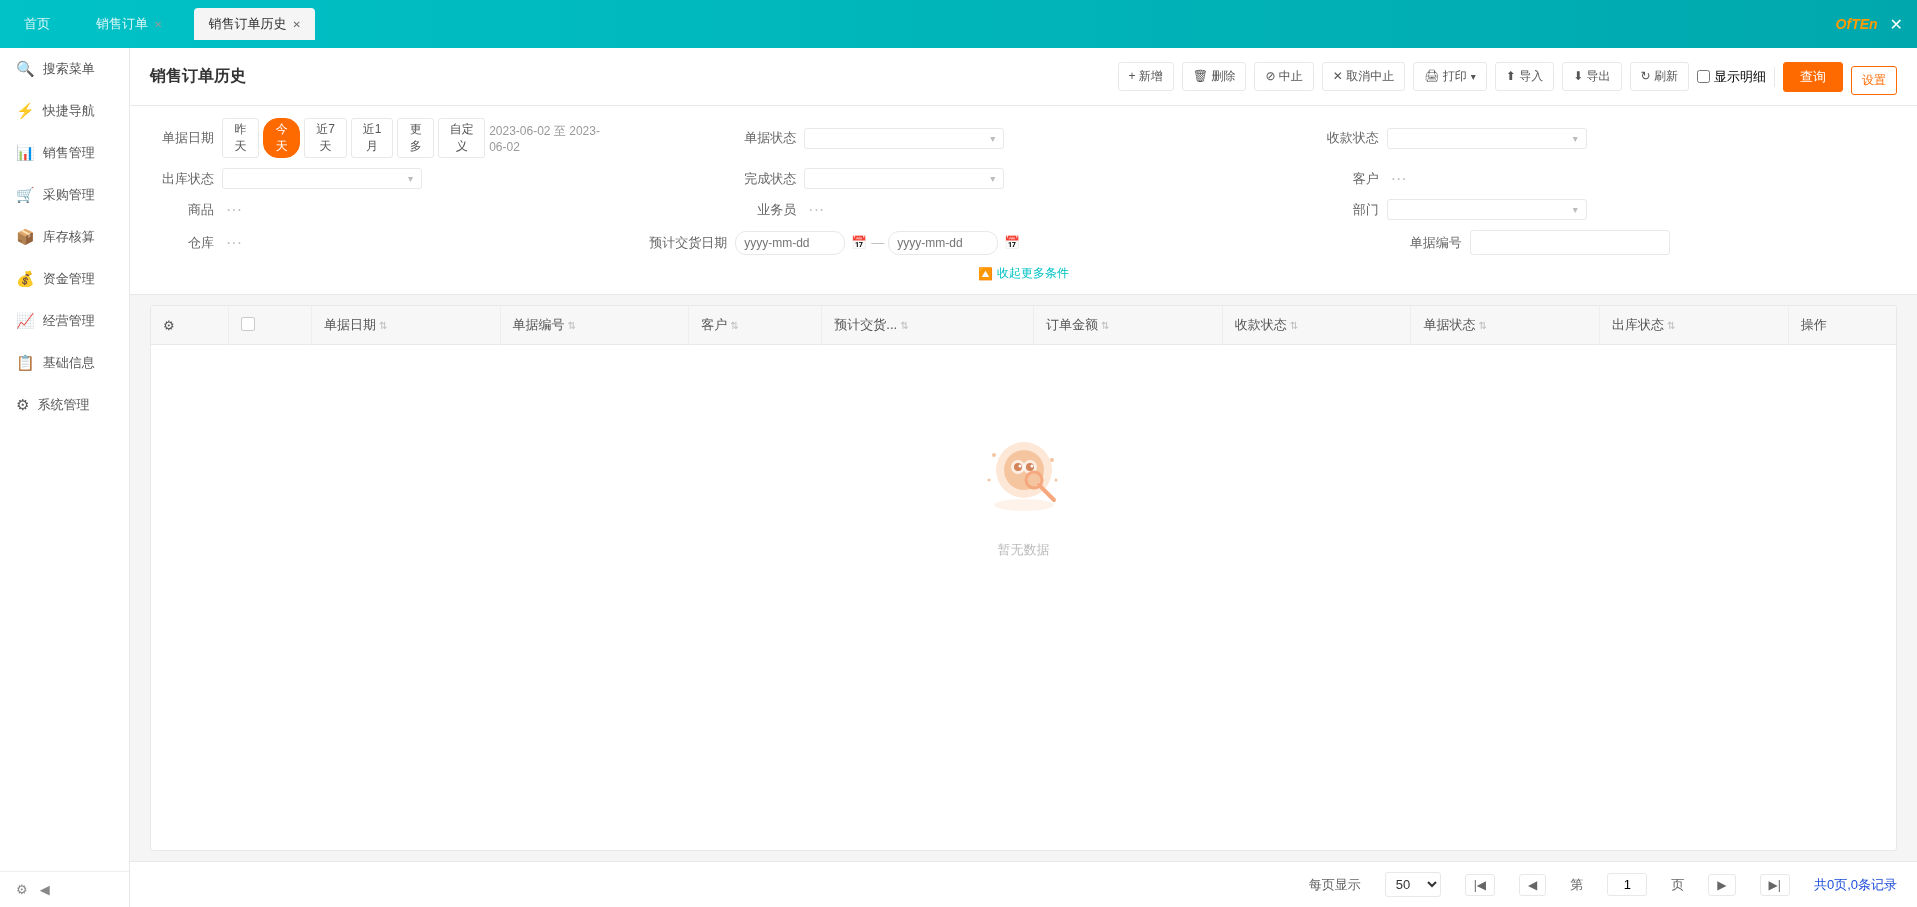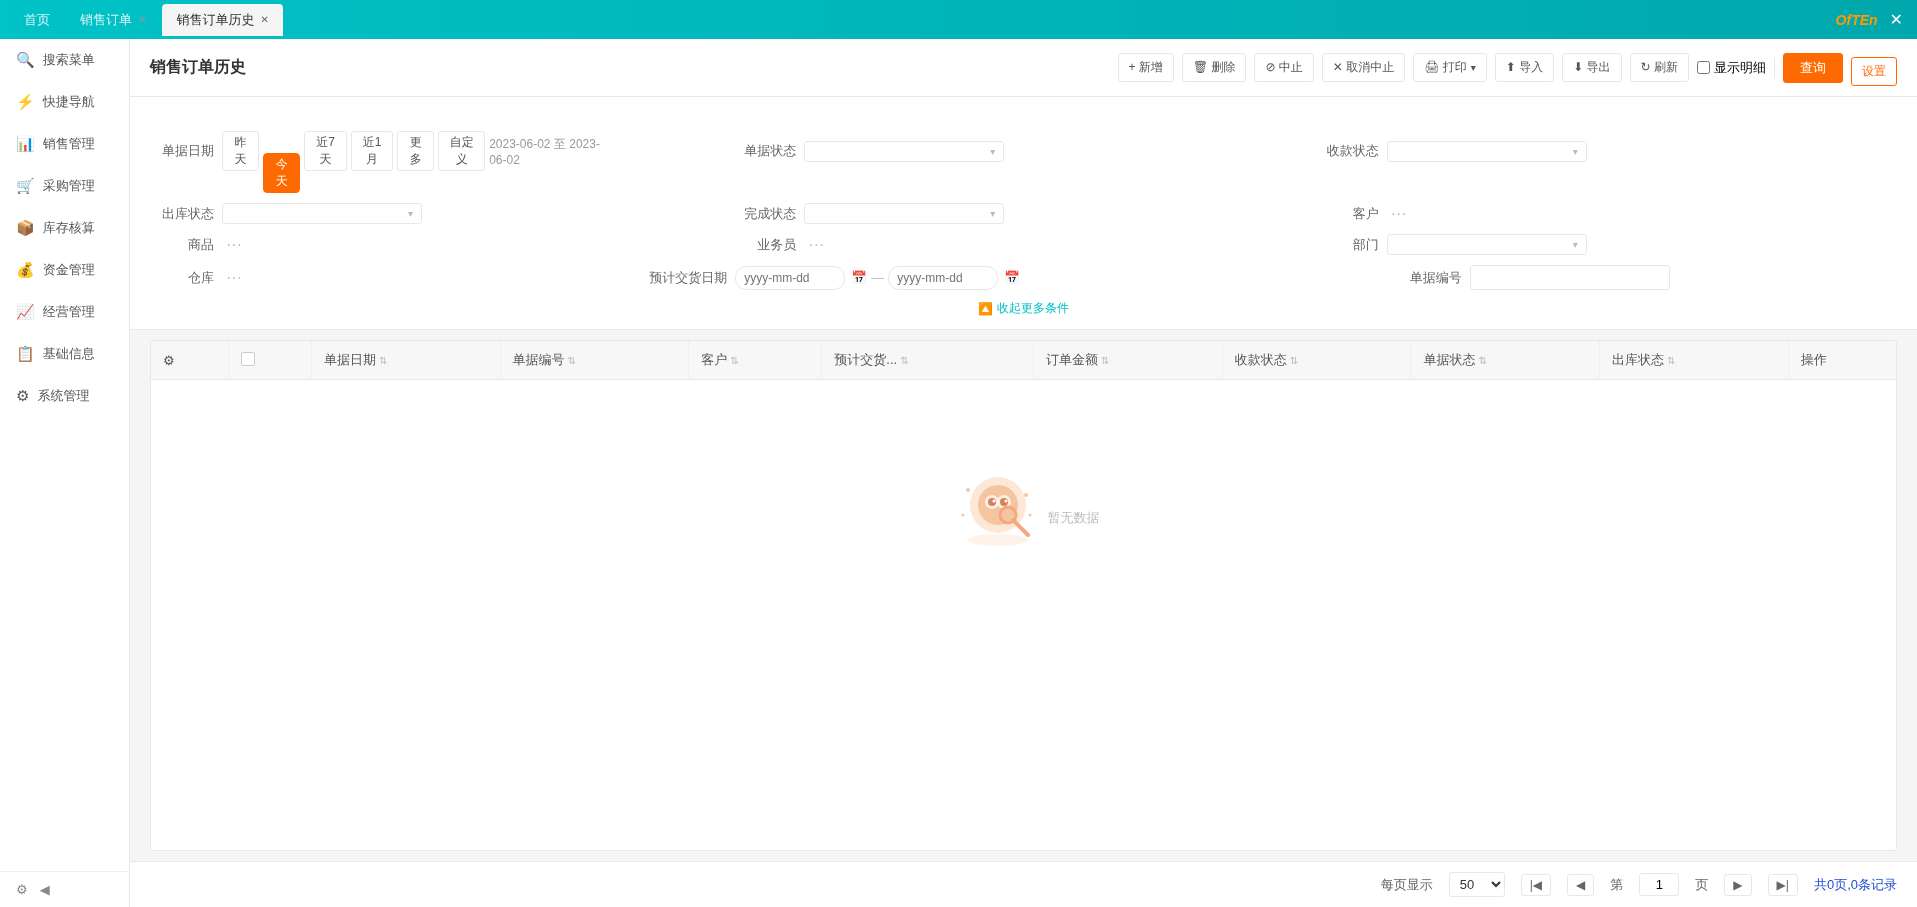--- a/index.html
+++ b/index.html
@@ -1,25 +1,25 @@
 <!DOCTYPE html>
 <html><head>
   <meta charset="utf-8">
   <style>
     * { margin: 0; padding: 0; box-sizing: border-box; }
     body { font-family: 'Microsoft YaHei', Arial, sans-serif; font-size: 13px; background: #f5f5f5; display: flex; flex-direction: column; height: 907px; overflow: hidden; }
 
     
     .top-bar {
-      height: 39px;
+      height: 48px;
       background: linear-gradient(90deg, #00c2c7 0%, #00a8ad 100%);
       display: flex;
       align-items: center;
       padding: 0 10px;
-      gap: 2px;
+      gap: 18px;
       flex-shrink: 0;
     }
     .tab-item {
       height: 32px;
       padding: 0 14px;
       border-radius: 4px 4px 0 0;
       display: flex;
       align-items: center;
       gap: 6px;
       cursor: pointer;
@@ -172,22 +172,21 @@
       border-radius: 3px;
       background: #fff;
       cursor: pointer;
       font-size: 12px;
       color: #555;
     }
     .date-btn.active {
       background: #ff6a00;
       color: white;
       border-color: #ff6a00;
-      border-radius: 4px;
-      margin-top: 44px;
+      border-radius: 15px;
     }
     .date-range-text {
       font-size: 12px;
       color: #999;
       margin-left: 0;
     }
     .select-control {
       display: flex;
       align-items: center;
       border: 1px solid #e8e8e8;
@@ -273,40 +272,41 @@
       width: 14px; height: 14px;
       border: 1px solid #ccc;
       border-radius: 2px;
       background: #fff;
       display: inline-block;
     }
 
     
     .empty-state {
       display: flex;
+      flex-direction: column;
       align-items: center;
       justify-content: center;
       padding: 80px 20px;
     }
     .empty-icon {
       width: 100px;
       height: 100px;
       margin-bottom: 16px;
     }
     .empty-text { color: #bbb; font-size: 13px; }
 
     
     .pagination-bar {
       display: flex;
       align-items: center;
       justify-content: flex-end;
       padding: 10px 20px;
       background: #fff;
       border-top: 1px solid #e8e8e8;
-      gap: 16px;
+      gap: 24px;
       flex-shrink: 0;
     }
     .per-page-label { color: #666; font-size: 13px; }
     .per-page-select {
       border: 1px solid #e8e8e8;
       border-radius: 3px;
       padding: 3px 6px;
       font-size: 13px;
       color: #333;
       background: #fff;

